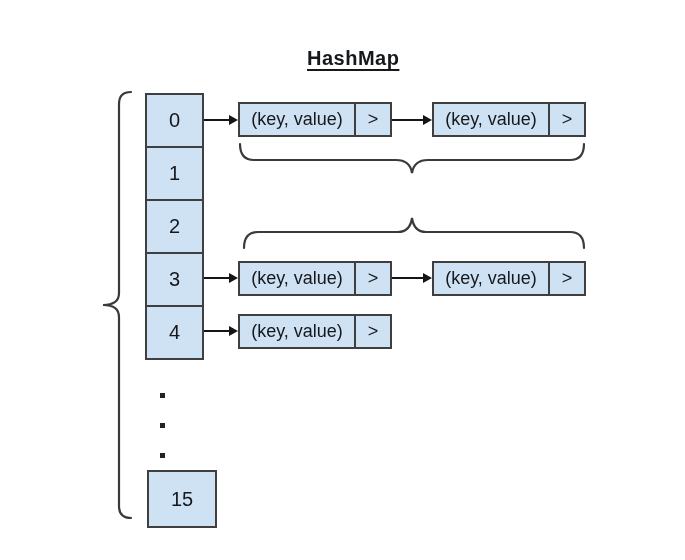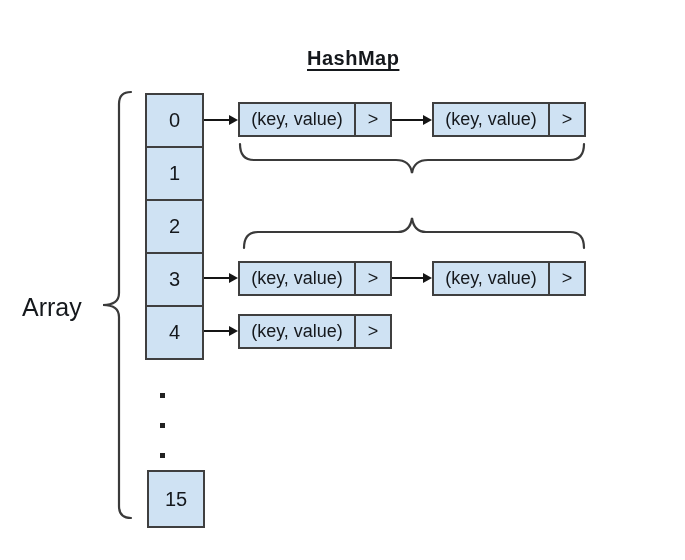--- a/index.html
+++ b/index.html
@@ -34,21 +34,21 @@
   
   .array-col{left:145px;top:93px;display:flex;flex-direction:column;}
   .cell{
     width:59px;height:55px;
     border:2px solid var(--box-border);
     background:var(--box-fill);
     display:flex;align-items:center;justify-content:center;
     font-size:20px;
   }
   .array-col .cell + .cell{margin-top:-2px;}
-  .cell-last{left:147px;top:470px;width:58px;height:58px;
+  .cell-last{left:147px;top:470px;width:70px;height:58px;
     border:2px solid var(--box-border);background:var(--box-fill);
     display:flex;align-items:center;justify-content:center;font-size:20px;}
   .dot{width:5px;height:5px;background:#222;left:160px;}
 
   .array-label{left:22px;top:293px;font-size:25px;}
   .ll-label{left:338px;top:184px;width:160px;text-align:center;font-size:26px;}
 
   
   .node{position:absolute;display:flex;height:50px;}
   .kv{
@@ -78,21 +78,20 @@
 </head>
 <body>
 
 <div id="canvas">
 
   <div class="abs title">HashMap</div>
 
   <svg class="abs" style="left:95px;top:88px;" width="45" height="436" viewBox="0 0 45 436">
     <path class="brace-path" d="M 36 4 Q 24 4 24 16 L 24 205 Q 24 217 8 217 Q 24 217 24 229 L 24 418 Q 24 430 36 430"></path>
   </svg>
-  <div class="abs array-label">Array</div>
 
   <div class="abs array-col">
     <div class="cell">0</div>
     <div class="cell">1</div>
     <div class="cell">2</div>
     <div class="cell">3</div>
     <div class="cell">4</div>
   </div>
 
   <div class="abs dot" style="top:393px;"></div>

